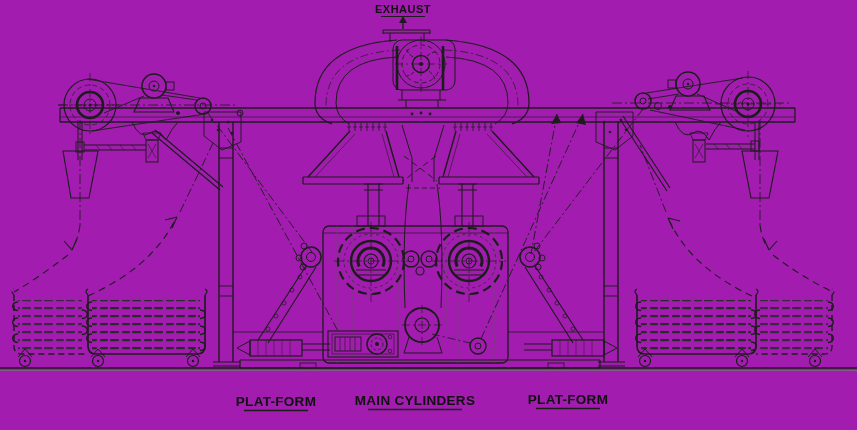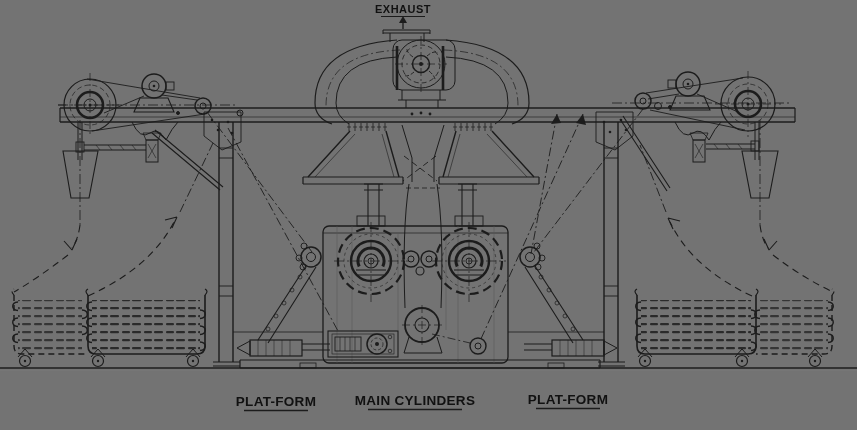--- a/index.html
+++ b/index.html
@@ -1,16 +1,16 @@
 <!DOCTYPE html>
 <html><head>
 <meta charset="utf-8">
 <style>
   html,body{margin:0;padding:0;background:#ffffff;}
-  .canvas{width:857px;height:430px;background:#737373;position:relative;overflow:hidden;
+  .canvas{width:857px;height:430px;background:#a21caf;position:relative;overflow:hidden;
           font-family:"Liberation Sans", sans-serif;}
   svg text{font-family:"Liberation Sans", sans-serif;font-weight:bold;fill:#111;}
 </style>
 </head>
 <body>
 
 <div class="canvas">
 <svg width="857" height="430" viewBox="0 0 857 430" xmlns="http://www.w3.org/2000/svg">
 <defs>
   <pattern id="lap" width="22" height="8" patternUnits="userSpaceOnUse">

